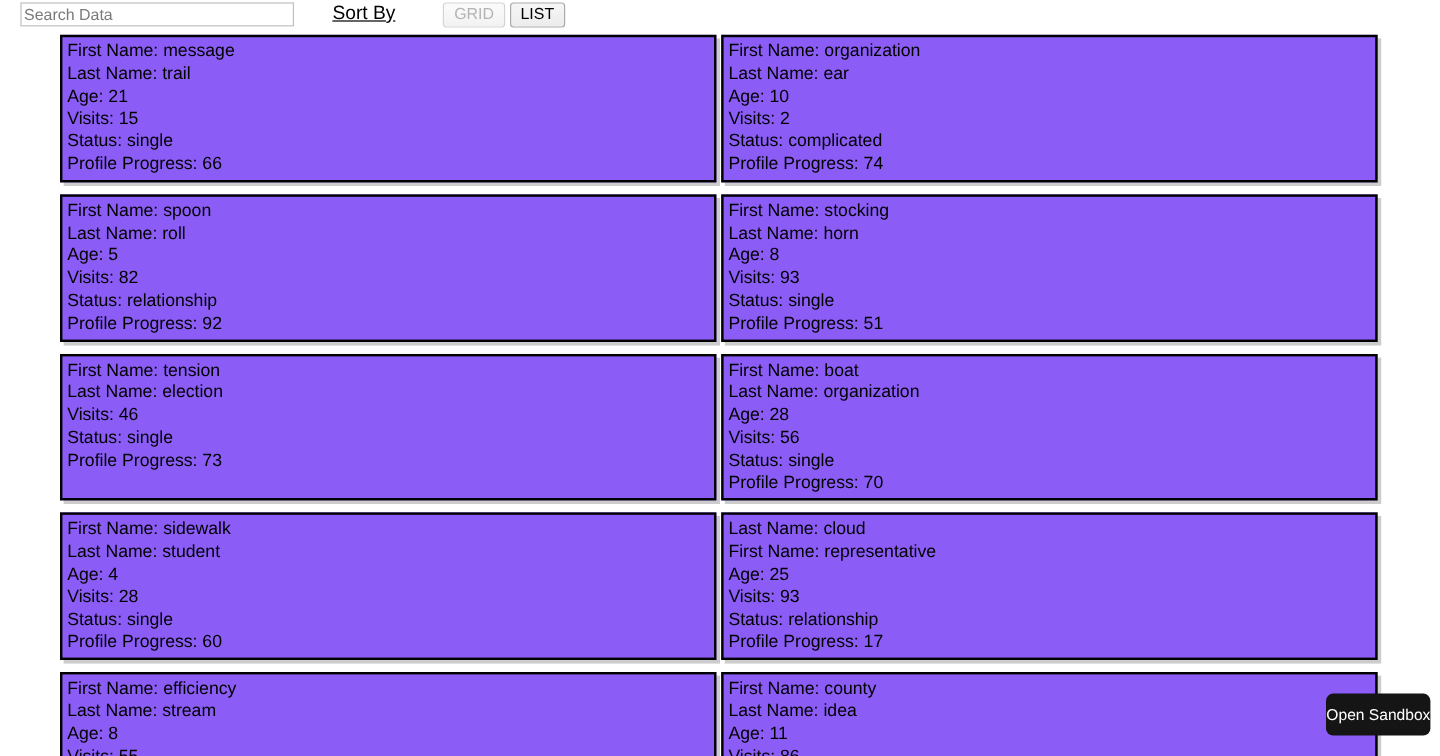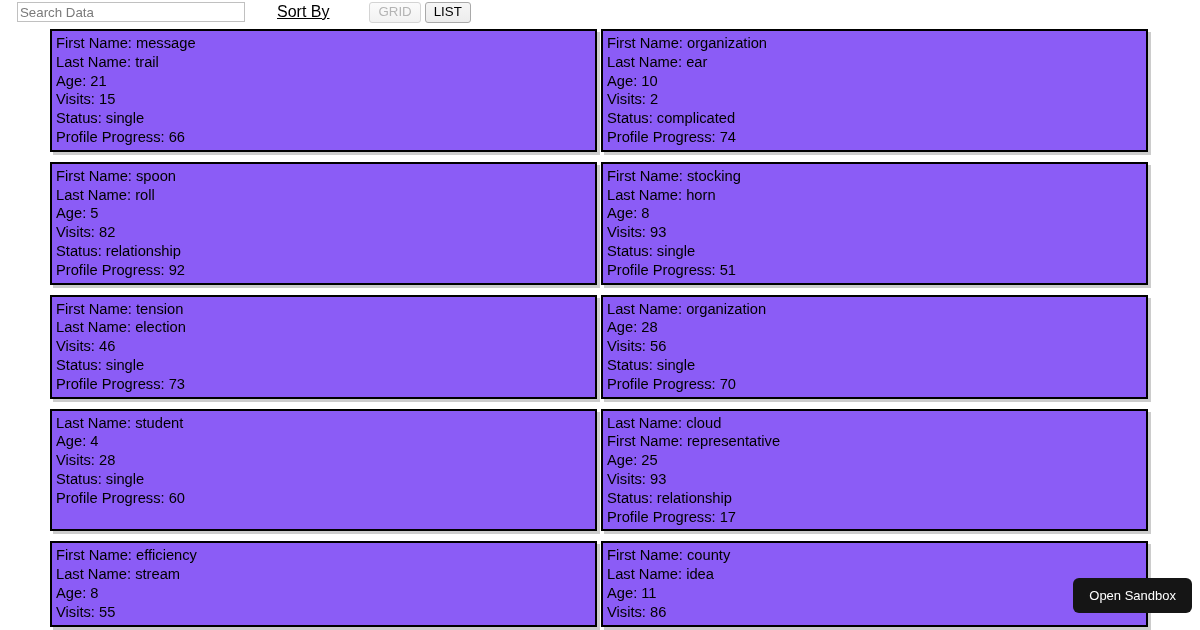--- a/index.html
+++ b/index.html
@@ -114,21 +114,21 @@
 
   
   .open-sandbox {
     position: absolute;
     right: 8px;
     bottom: 17px;
     background: #151515;
     color: #ffffff;
     font-size: 13px;
     line-height: 1;
-    padding: 11px 16px;
+    padding: 11px 0;
     border-radius: 6px;
     cursor: pointer;
     user-select: none;
     white-space: nowrap;
   }
 </style>
 </head>
 <body>
 
 <div id="app">
@@ -176,27 +176,29 @@
         <div class="card-line">Profile Progress: 51</div>
       </div>
       <div class="card">
         <div class="card-line">First Name: tension</div>
         <div class="card-line">Last Name: election</div>
         <div class="card-line">Visits: 46</div>
         <div class="card-line">Status: single</div>
         <div class="card-line">Profile Progress: 73</div>
       </div>
       <div class="card">
+        <div class="card-line">First Name: boat</div>
         <div class="card-line">Last Name: organization</div>
         <div class="card-line">Age: 28</div>
         <div class="card-line">Visits: 56</div>
         <div class="card-line">Status: single</div>
         <div class="card-line">Profile Progress: 70</div>
       </div>
       <div class="card">
+        <div class="card-line">First Name: sidewalk</div>
         <div class="card-line">Last Name: student</div>
         <div class="card-line">Age: 4</div>
         <div class="card-line">Visits: 28</div>
         <div class="card-line">Status: single</div>
         <div class="card-line">Profile Progress: 60</div>
       </div>
       <div class="card">
         <div class="card-line">Last Name: cloud</div>
         <div class="card-line">First Name: representative</div>
         <div class="card-line">Age: 25</div>

